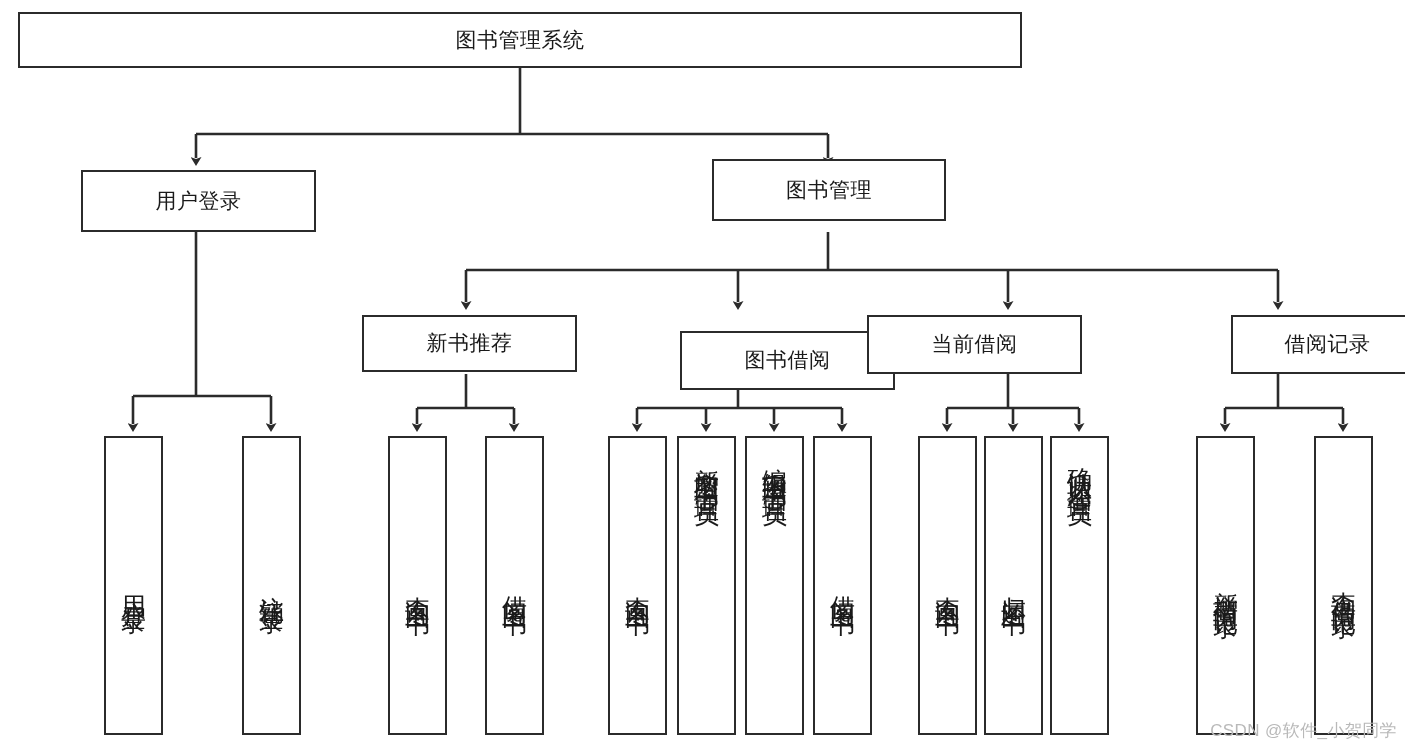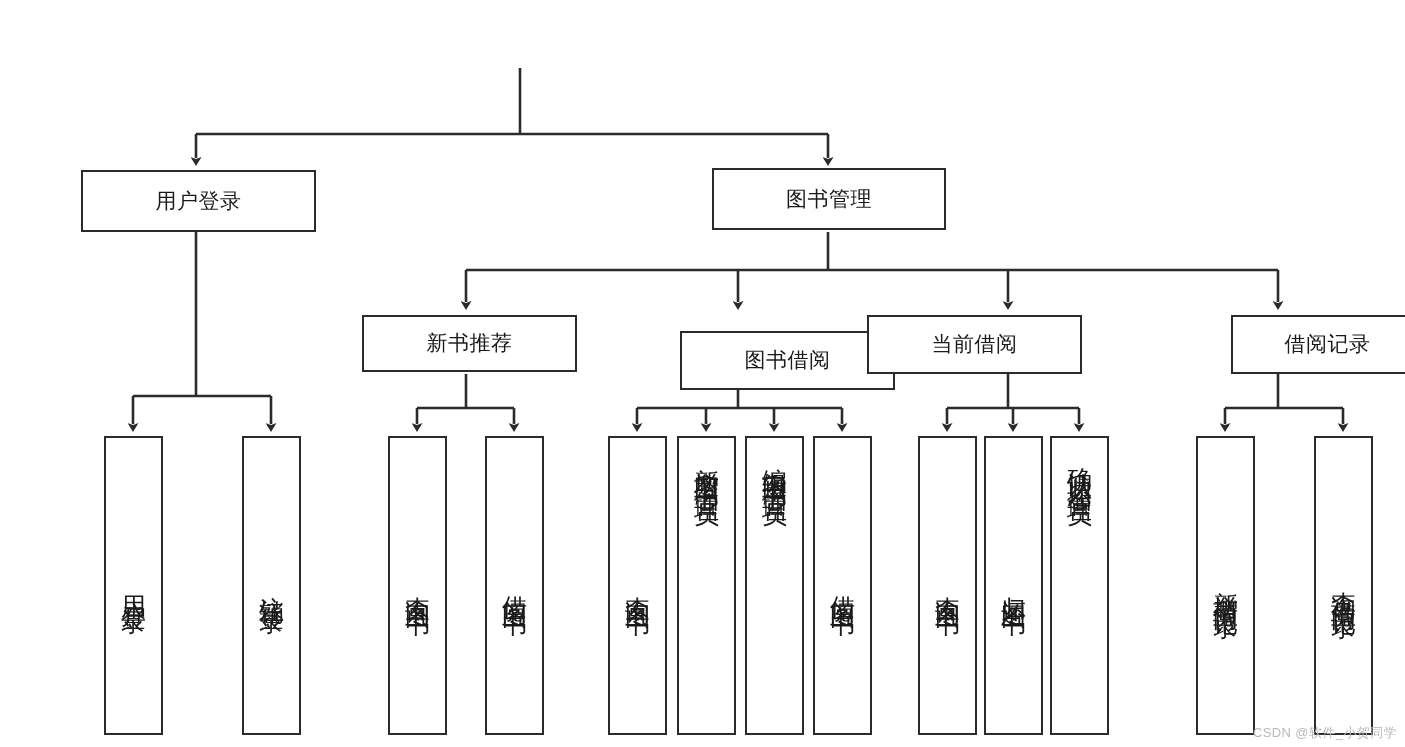--- a/index.html
+++ b/index.html
@@ -56,21 +56,21 @@
     writing-mode:vertical-rl;
     text-orientation:upright;
     font-size:25px;
     line-height:1;
     letter-spacing:5px;
   }
   #watermark{
     position:absolute;
     right:8px;
     bottom:5px;
-    font-size:13px;
+    font-size:17px;
     color:#b9b9b9;
     letter-spacing:0.4px;
     white-space:nowrap;
     pointer-events:none;
   }
 </style>
 </head>
 <body>
 
 <div id="stage">
@@ -118,25 +118,28 @@
       <path d="M1013,408 L1013,424" marker-end="url(#arrow)"></path>
       <path d="M1079,408 L1079,424" marker-end="url(#arrow)"></path>
 
       <path d="M1278,374 L1278,408"></path>
       <path d="M1225,408 L1343,408"></path>
       <path d="M1225,408 L1225,424" marker-end="url(#arrow)"></path>
       <path d="M1343,408 L1343,424" marker-end="url(#arrow)"></path>
     </g>
   </svg>
 
+  <div class="node horiz root" style="left:18px;top:12px;width:1004px;height:56px;">
+    <span class="node-label">图书管理系统</span>
+  </div>
 
   <div class="node horiz" style="left:81px;top:170px;width:235px;height:62px;">
     <span class="node-label">用户登录</span>
   </div>
-  <div class="node horiz" style="left:712px;top:168px;width:234px;height:62px;">
+  <div class="node horiz" style="left:712px;top:159px;width:234px;height:62px;">
     <span class="node-label">图书管理</span>
   </div>
 
   <div class="node horiz" style="left:362px;top:315px;width:215px;height:57px;">
     <span class="node-label">新书推荐</span>
   </div>
   <div class="node horiz" style="left:632px;top:331px;width:215px;height:59px;margin-left:48px;">
     <span class="node-label">图书借阅</span>
   </div>
   <div class="node horiz" style="left:867px;top:315px;width:215px;height:59px;">

